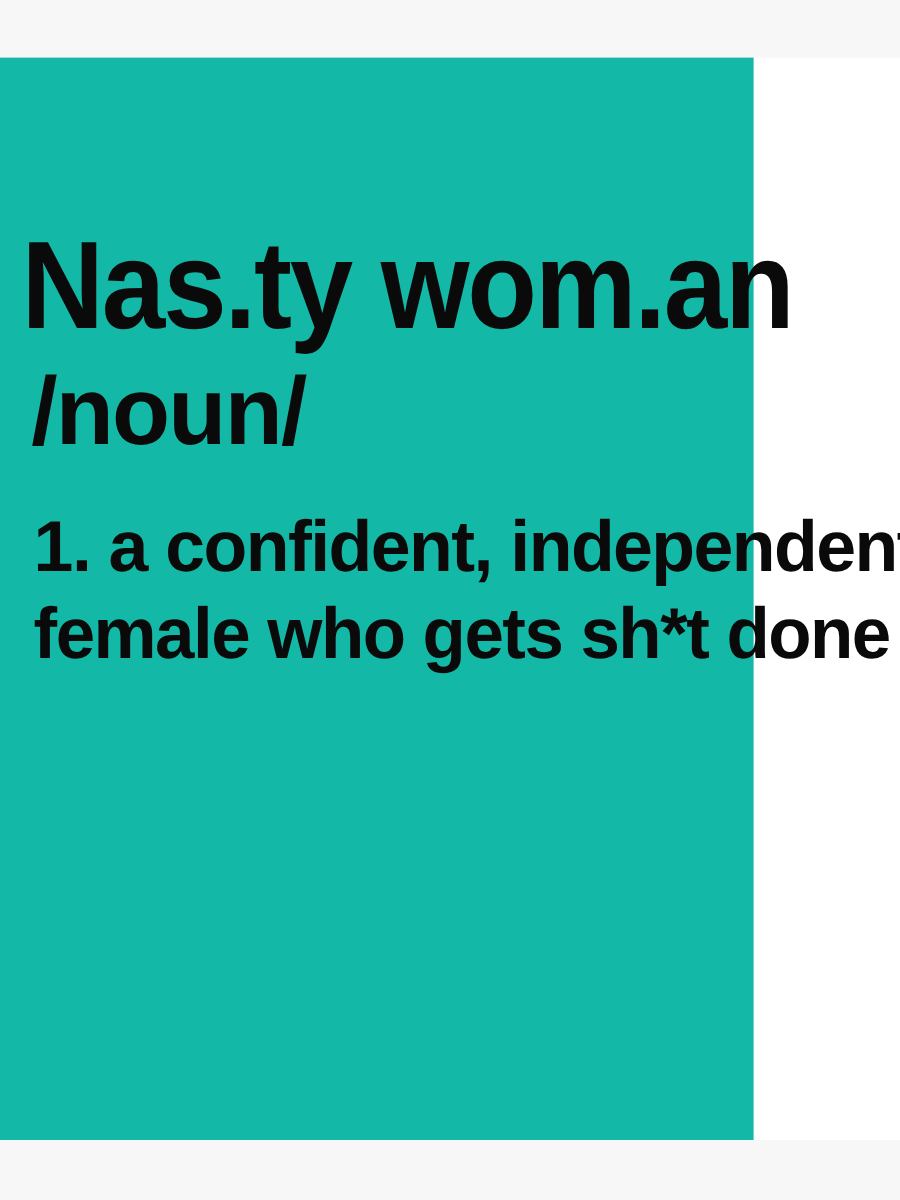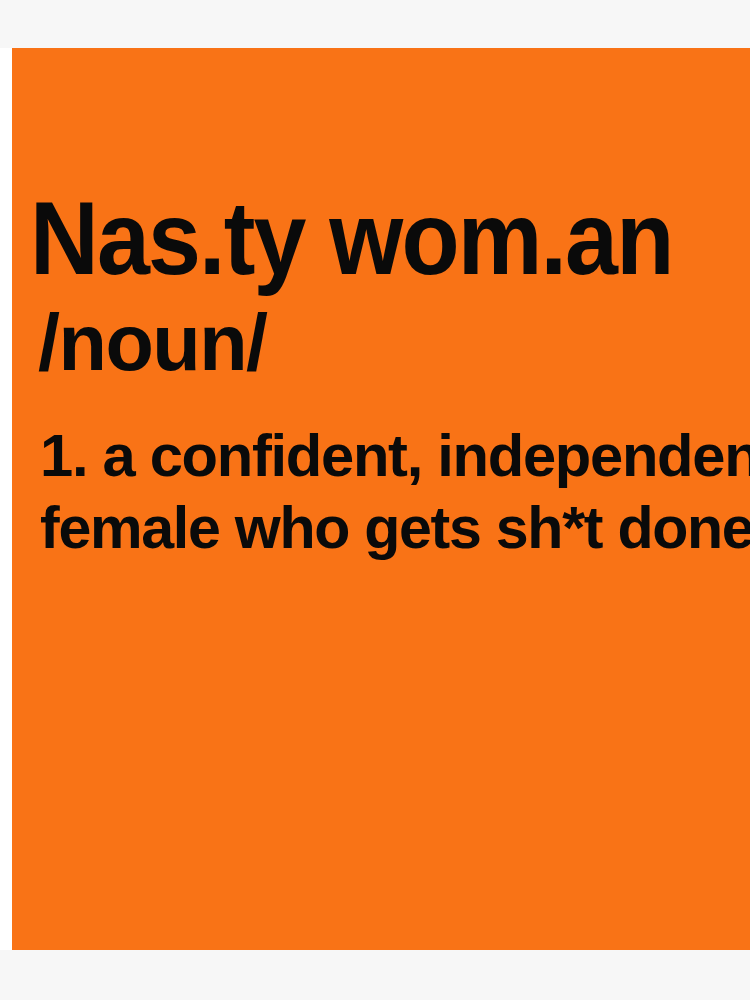--- a/index.html
+++ b/index.html
@@ -32,24 +32,23 @@
     background: #f7f7f7;
   }
   .band-top    { top: 0;     height: 48px; }
   .band-bottom { top: 950px; height: 50px; }
 
   
   .artwork {
     position: absolute;
     left: 0;
     top: 48px;
-    width: 738px;
+    width: 628px;
     height: 902px;
-    background: #f97316;
-    margin-left: 12px;
+    background: #14b8a6;
   }
 
   
   .line {
     position: absolute;
     color: #0a0a0a;
     white-space: nowrap;
     font-weight: 700;
   }
 

